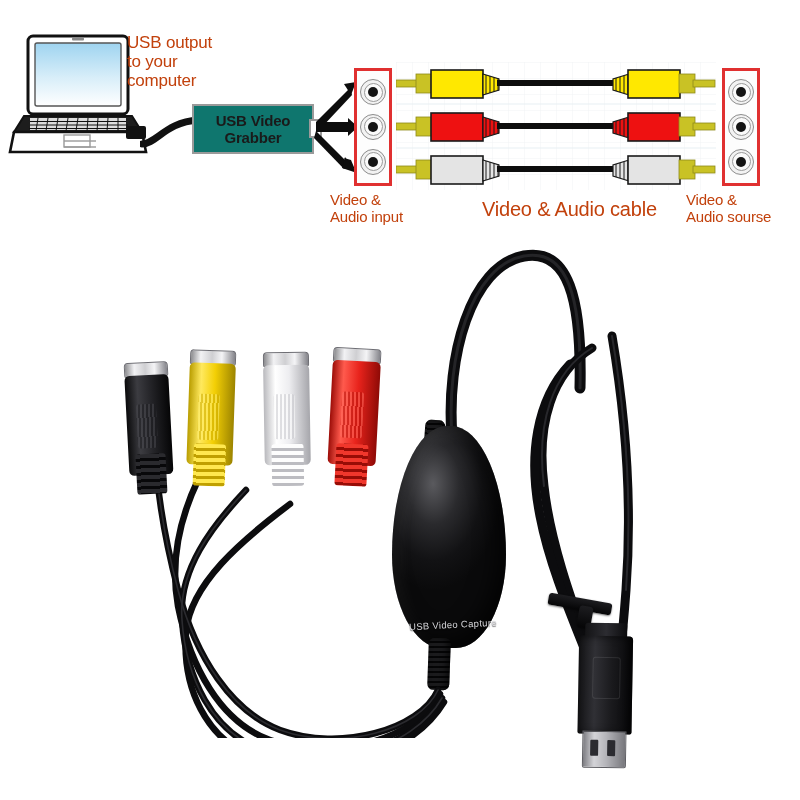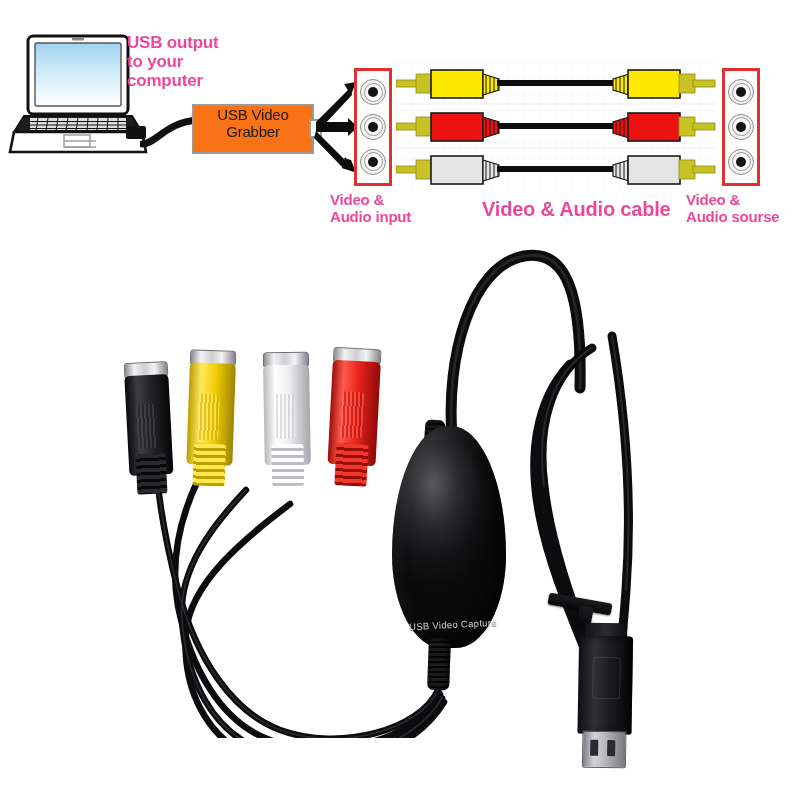--- a/index.html
+++ b/index.html
@@ -2,27 +2,27 @@
 <html><head>
 <meta charset="utf-8">
 <style>
   html,body{margin:0;padding:0;background:#fff;}
   body{width:800px;height:800px;overflow:hidden;position:relative;
        font-family:"Liberation Sans",sans-serif;}
   #stage{position:absolute;left:0;top:0;width:800px;height:800px;background:#ffffff;}
 
   
   .diagram{position:absolute;left:0;top:0;width:800px;height:240px;}
-  .dlabel{position:absolute;font-weight:bold;color:#ec4899;line-height:1.12;
+  .dlabel{position:absolute;font-weight:normal;color:#c2410c;line-height:1.12;
           letter-spacing:-0.2px;white-space:pre-line;}
 
   .laptop{position:absolute;}
-  .grabber-box{position:absolute;border:2px solid #9a9a9a;background:#f97316;
-               display:flex;justify-content:center;text-align:center;
-               font-weight:normal;color:#1a1a1a;line-height:1.15;letter-spacing:-0.2px;}
+  .grabber-box{position:absolute;border:2px solid #9a9a9a;background:#0f766e;
+               display:flex;align-items:center;justify-content:center;text-align:center;
+               font-weight:bold;color:#1a1a1a;line-height:1.15;letter-spacing:-0.2px;}
 
   .jackpanel{position:absolute;border:3px solid #e03030;background:#fdfdfd;
              display:flex;flex-direction:column;align-items:center;
              justify-content:space-around;padding:4px 0;box-sizing:border-box;}
   .jack{width:26px;height:26px;border-radius:50%;background:#f2f2f2;
         border:1px solid #8c8c8c;display:flex;align-items:center;justify-content:center;
         box-sizing:border-box;}
   .jack i{width:17px;height:17px;border-radius:50%;border:1px solid #9a9a9a;
           background:#fafafa;display:flex;align-items:center;justify-content:center;}
   .jack i b{width:10px;height:10px;border-radius:50%;background:#141414;display:block;}

